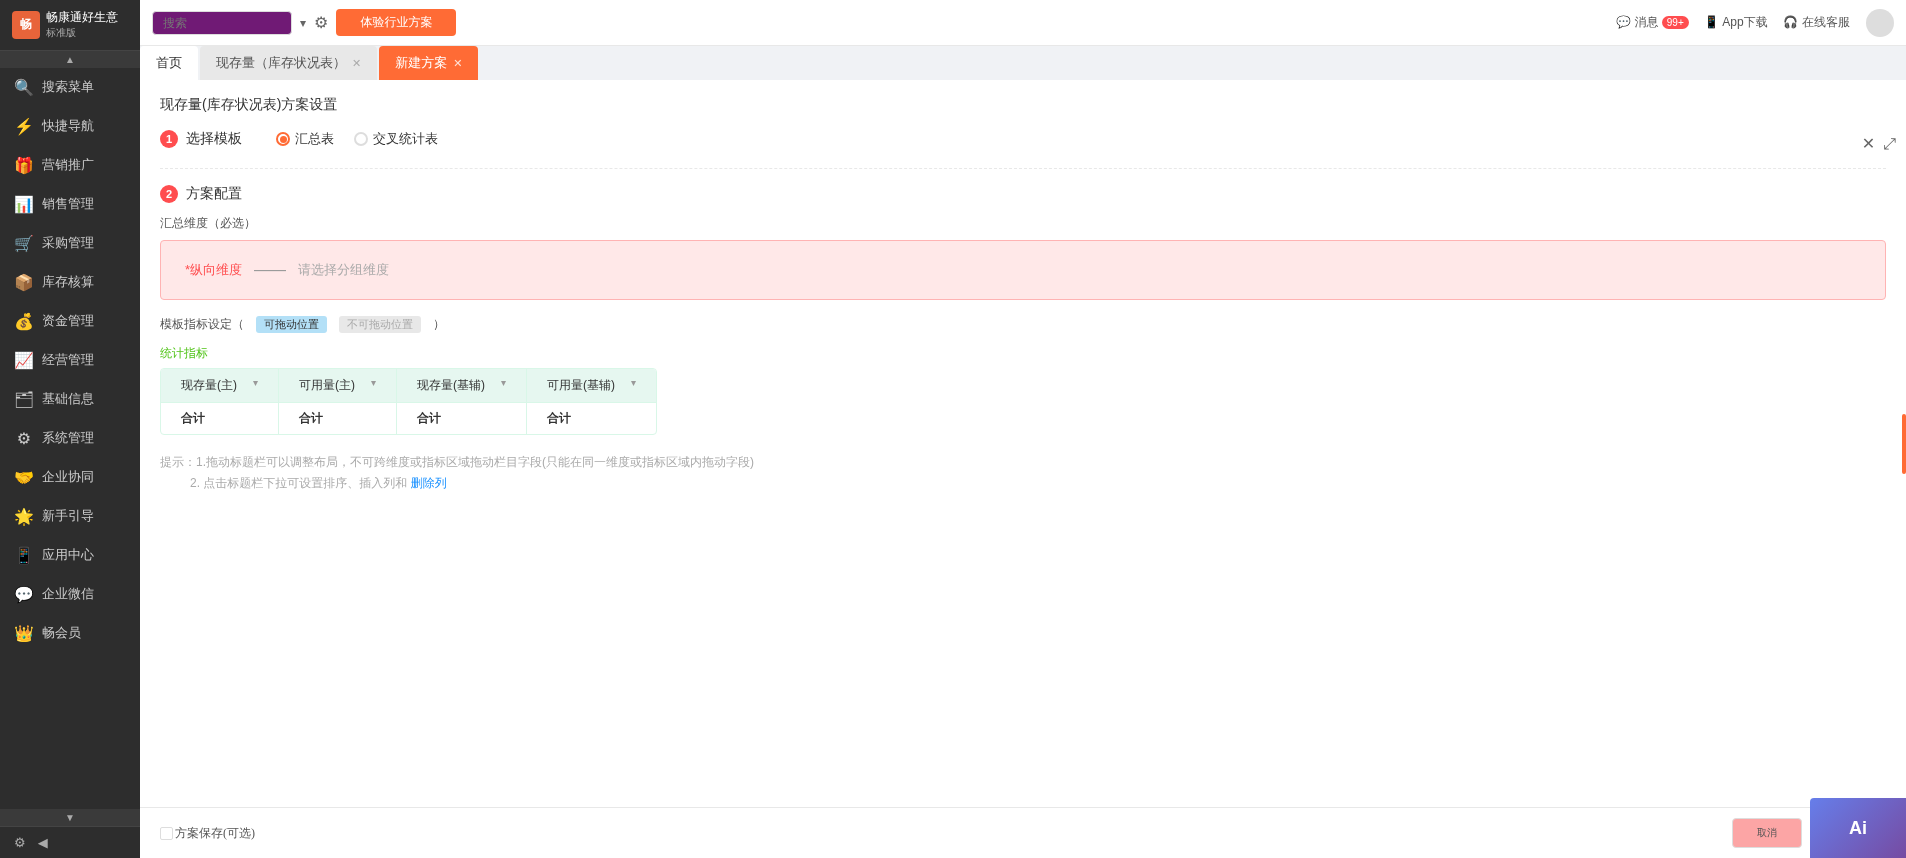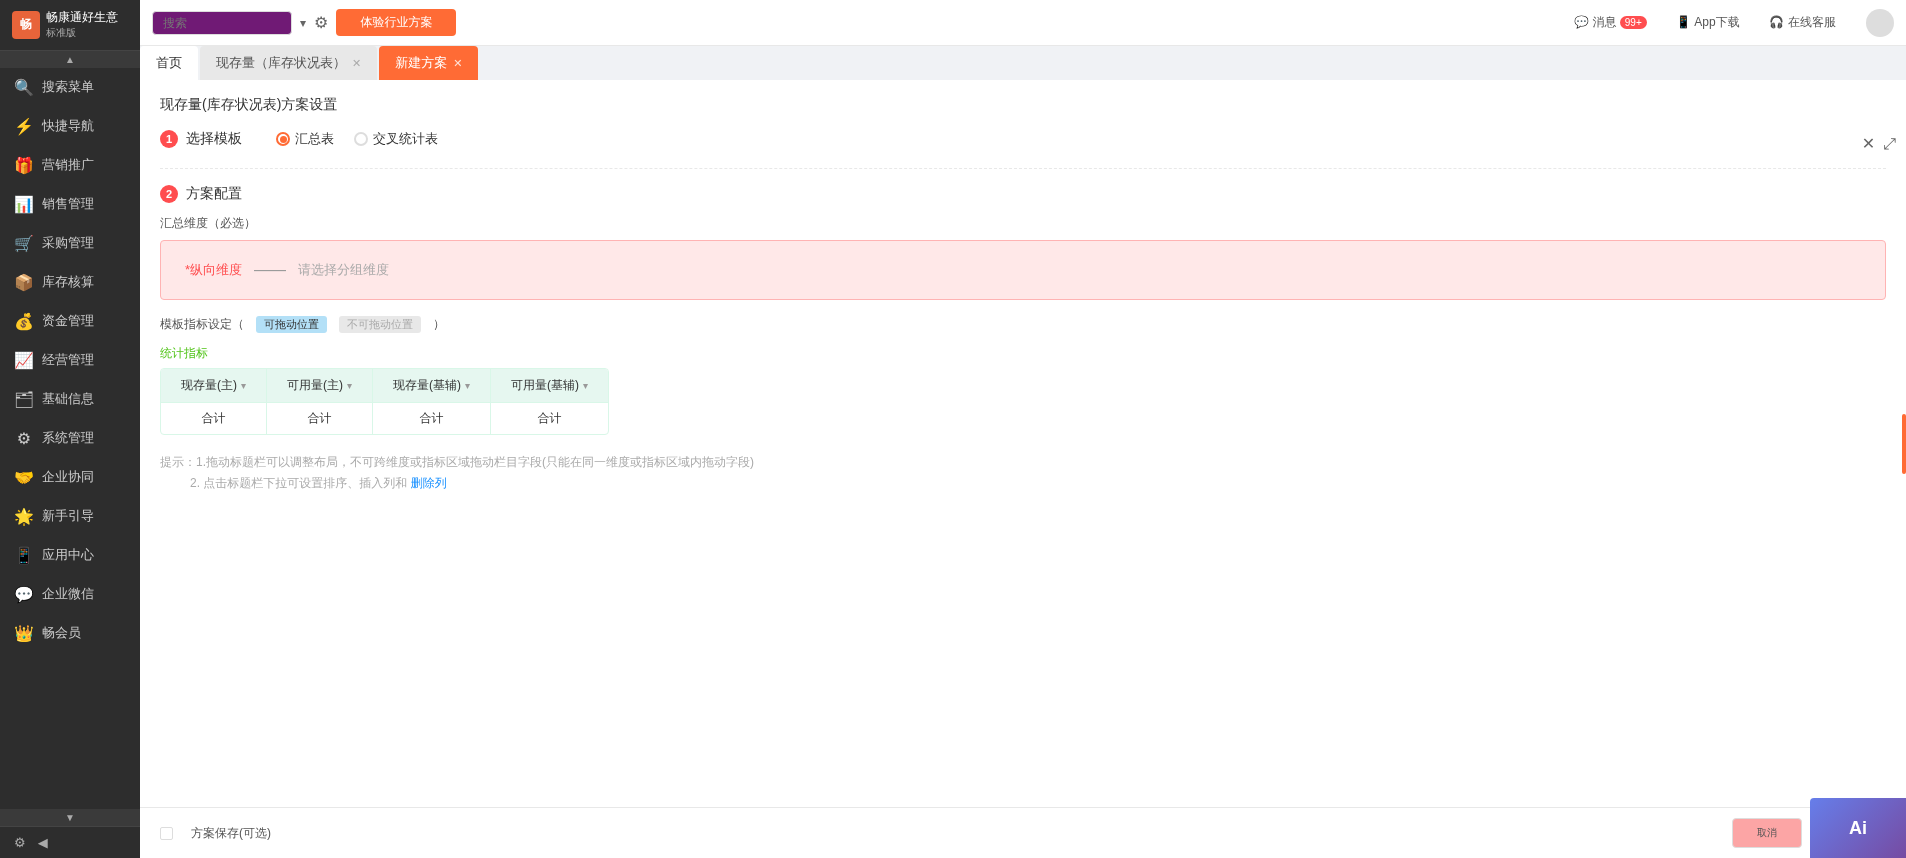--- a/index.html
+++ b/index.html
@@ -93,21 +93,21 @@
       border: none;
       border-radius: 4px;
       padding: 5px 24px;
       font-size: 12px;
       cursor: pointer;
     }
     .topbar-right {
       margin-left: auto;
       display: flex;
       align-items: center;
-      gap: 30px;
+      gap: 16px;
       color: #555;
       font-size: 12px;
     }
     .topbar-badge {
       background: #ff4d4f;
       color: white;
       border-radius: 8px;
       padding: 1px 5px;
       font-size: 10px;
     }
@@ -311,26 +311,26 @@
       font-weight: normal;
       border-right: 1px solid #d9f7e8;
       border-bottom: 1px solid #d9f7e8;
       white-space: nowrap;
     }
     .indicator-table th:last-child { border-right: none; }
     .indicator-table td {
       padding: 7px 20px;
       font-size: 12px;
       color: #333;
-      text-align: center;
       border-right: 1px solid #d9f7e8;
+      font-weight: bold;
     }
     .indicator-table td:last-child { border-right: none; }
     .th-inner {
-      display: flex; align-items: center; gap: 4px; justify-content: center;
+      display: flex; align-items: flex-start; gap: 16px; justify-content: center;
     }
     .th-arrow { color: #999; font-size: 10px; }
 
     
     .tips-section {
       margin-top: 16px;
       color: #aaa;
       font-size: 12px;
     }
     .tips-section .tip-item {
@@ -344,23 +344,24 @@
       background: #fff;
       border-top: 1px solid #e8e8e8;
       display: flex;
       align-items: center;
       justify-content: space-between;
       flex-shrink: 0;
     }
     .save-option {
       display: flex;
       align-items: center;
-      gap: 18px;
+      gap: 2px;
       font-size: 12px;
       color: #555;
+      font-family: Liberation Serif, serif;
     }
     .checkbox {
       width: 13px; height: 13px;
       border: 1px solid #ddd;
       border-radius: 2px;
     }
     .bottom-actions {
       display: flex;
       gap: 10px;
     }

